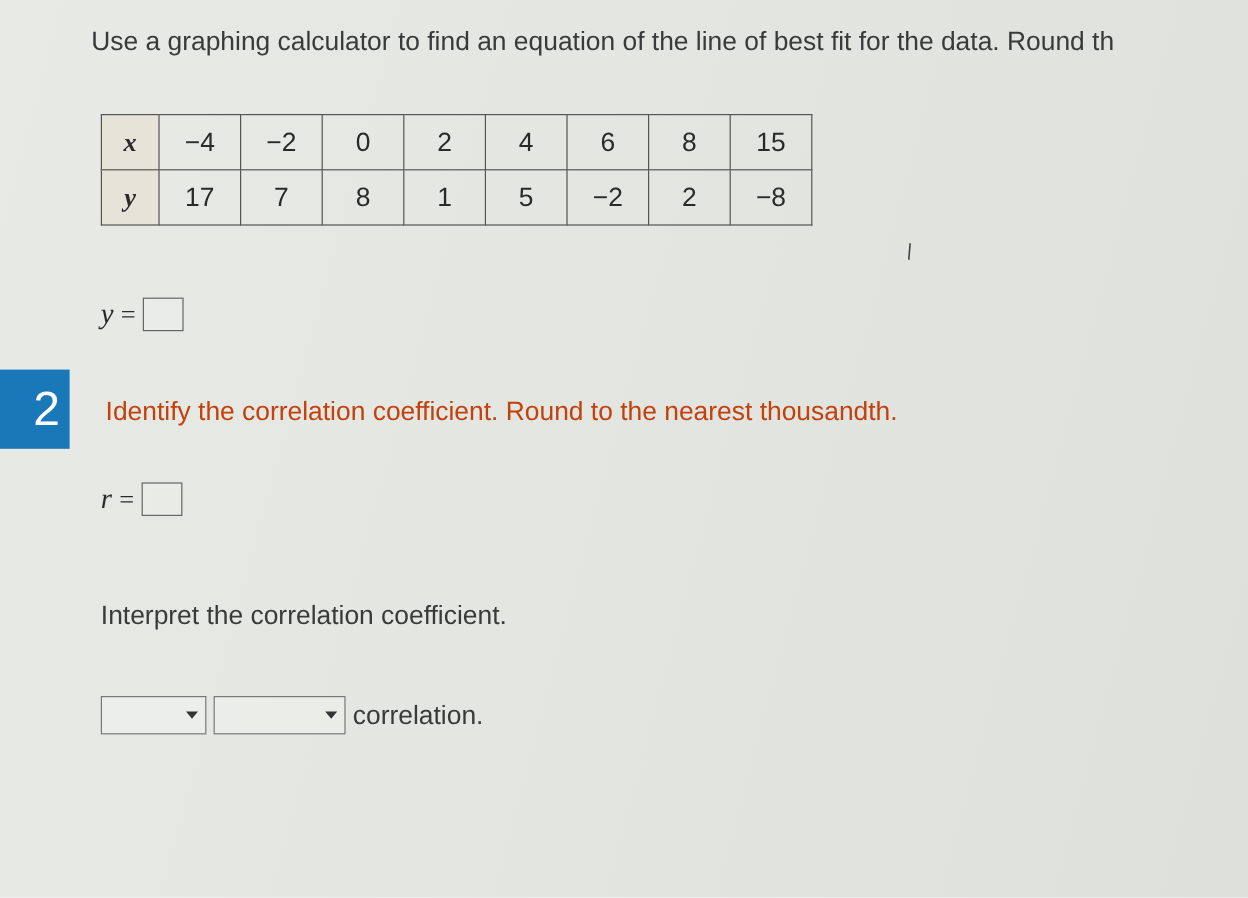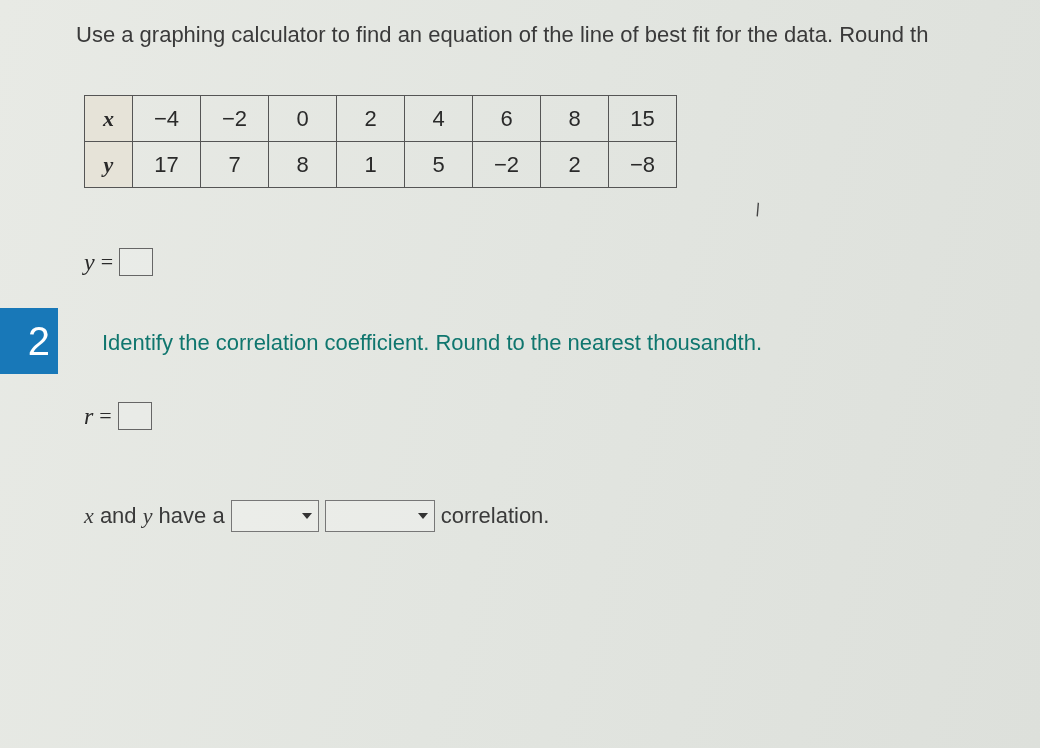--- a/index.html
+++ b/index.html
@@ -84,23 +84,23 @@
     .answer-box {
       display: inline-block;
       width: 34px;
       height: 28px;
       border: 1px solid #666;
       background: rgba(255,255,255,0.15);
       vertical-align: middle;
     }
     .sub-instruction {
       font-size: 22px;
-      color: #0f766e;
+      color: #c2410c;
       margin-bottom: 46px;
-      margin-left: 26px;
+      margin-left: 12px;
     }
     .interpret-row {
       font-size: 22px;
       color: #3a3a3a;
       margin-left: 8px;
       margin-bottom: 54px;
     }
     .final-row {
       display: flex;
       align-items: center;
@@ -193,25 +193,23 @@
   </div>
 
   <div class="sub-instruction">Identify the correlation coefficient. Round to the nearest thousandth.</div>
 
   <div class="eq-row" style="margin-bottom:70px;">
     <span class="eq-var">r</span>
     <span class="eq-eq">=</span>
     <span class="answer-box"></span>
   </div>
 
+  <div class="interpret-row">Interpret the correlation coefficient.</div>
 
   <div class="final-row">
-    <span>
-      <span class="ital">x</span><span> and </span><span class="ital">y</span><span> have a </span>
-    </span>
     <span class="dropdown narrow">
       <span class="chev"></span>
     </span>
     <span class="dropdown">
       <span class="chev"></span>
     </span>
     <span> correlation.</span>
   </div>
 
 </div>

